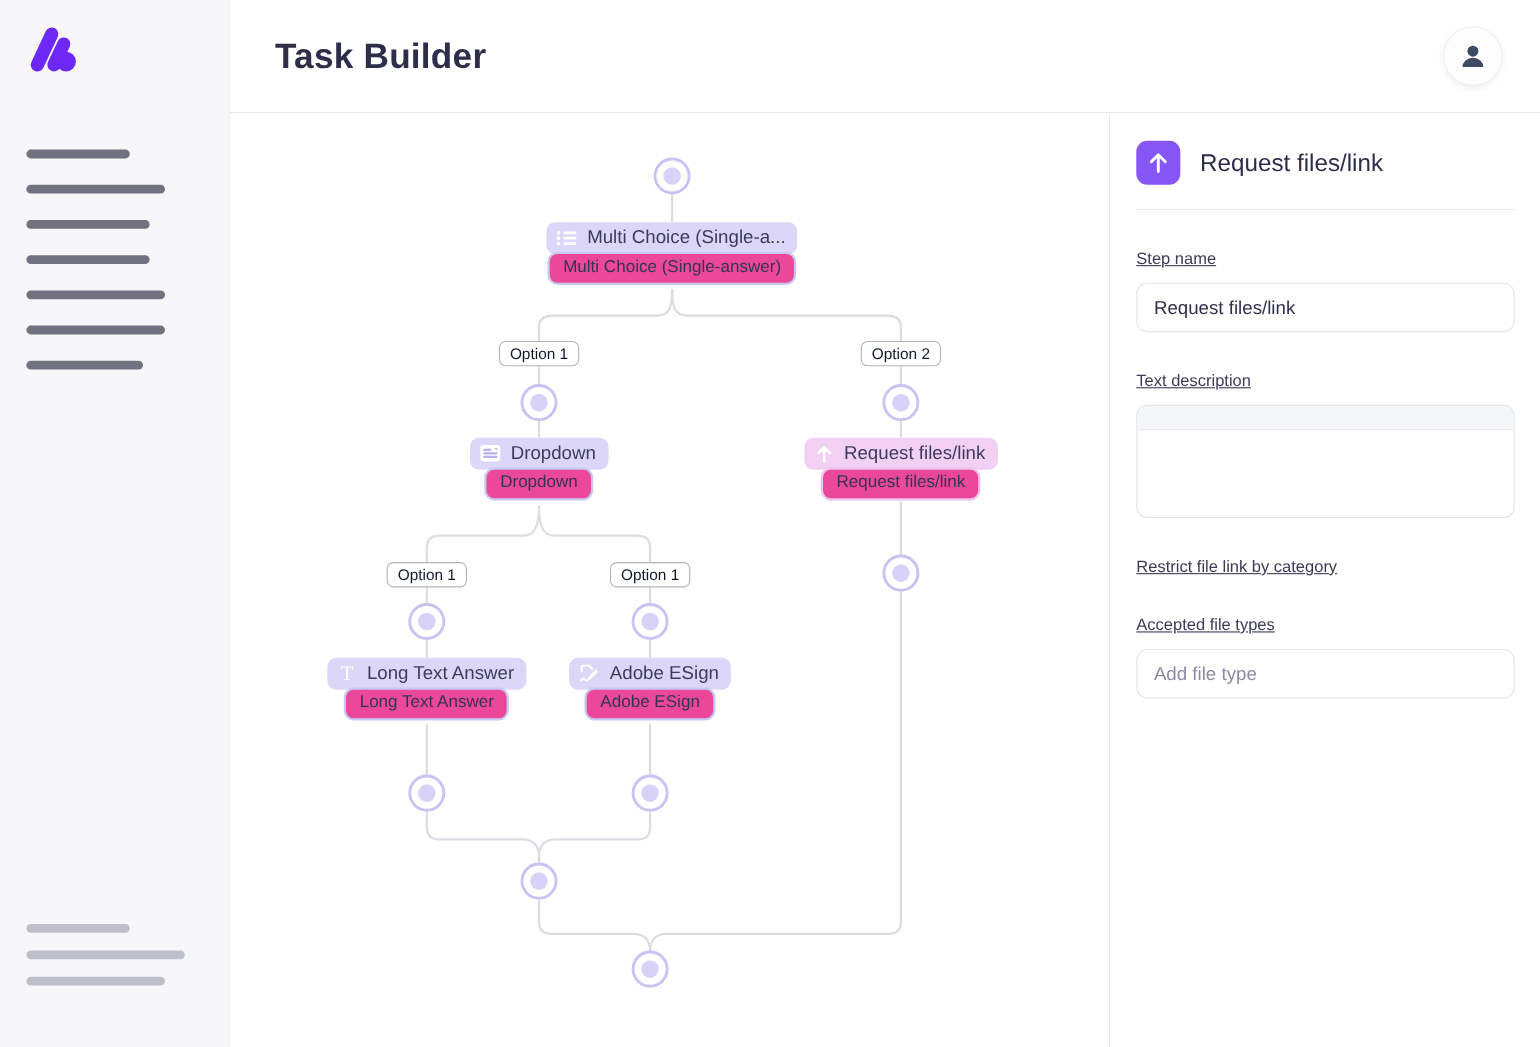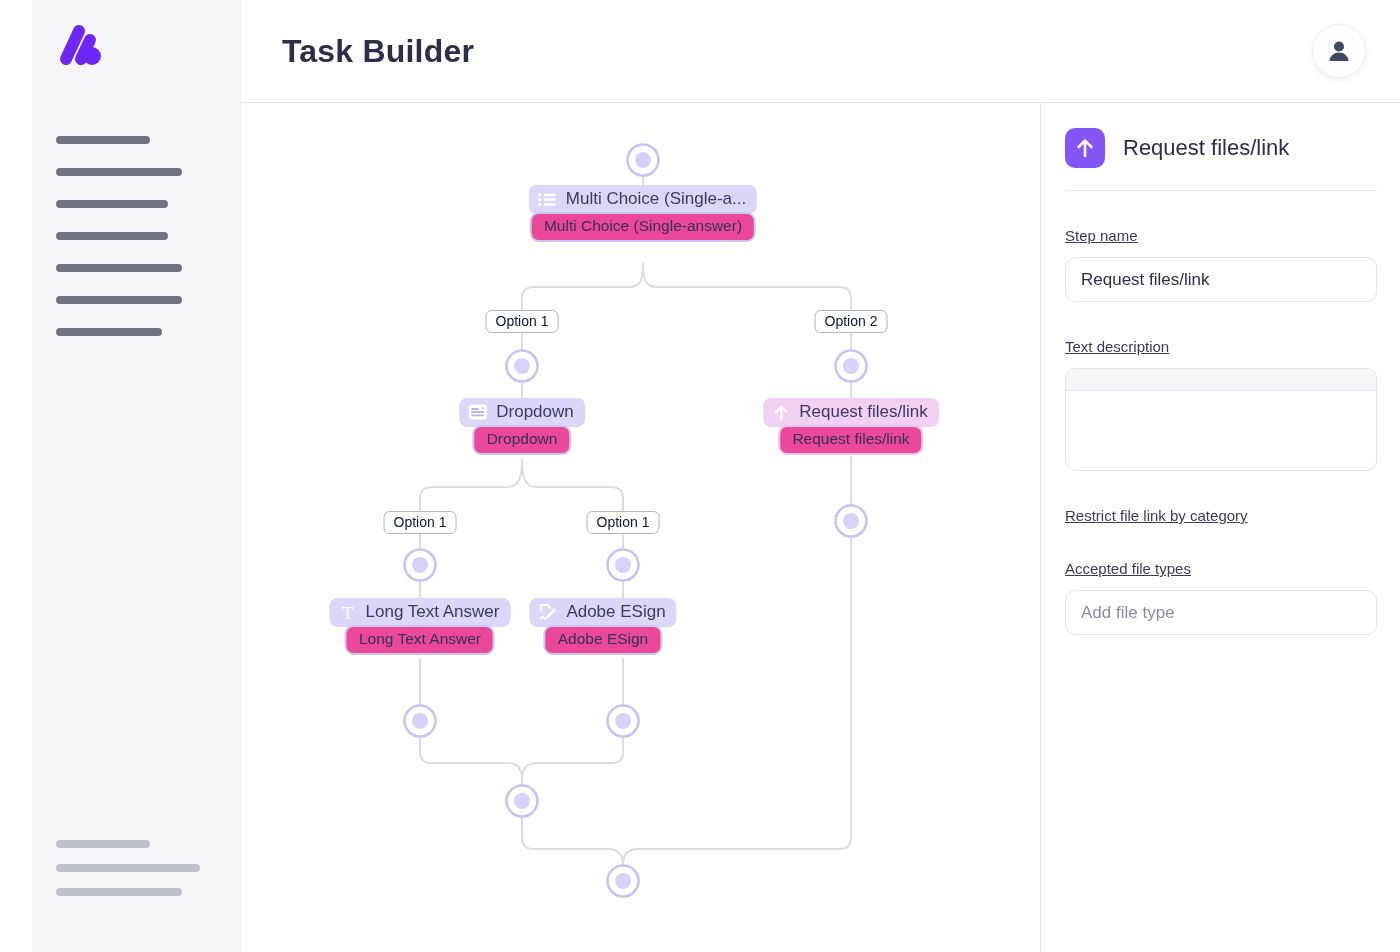--- a/index.html
+++ b/index.html
@@ -1,17 +1,17 @@
 <!DOCTYPE html>
 <html><head>
 <meta charset="utf-8">
 <style>
   * { margin:0; padding:0; box-sizing:border-box; }
   html,body { width:1400px; height:952px; font-family:"Liberation Sans", sans-serif; background:#fff; overflow:hidden; }
-  .app { display:flex; width:1400px; height:952px;padding-left:32px; }
+  .app { display:flex; width:1400px; height:952px; }
 
   
   .sidebar { width:209px; height:952px; background:#F7F7F9; border-right:1px solid #EFEFF2; position:relative; flex:none; }
   .logo { position:absolute; left:22px; top:20px; }
   .skel-group-top { position:absolute; left:24px; top:136px; }
   .skel-group-bottom { position:absolute; left:24px; top:840px; }
   .skel-bar { height:8px; border-radius:4px; background:#71717F; margin-bottom:24px; }
   .skel-group-top .skel-bar { margin-bottom:24px; }
   .skel-group-bottom .skel-bar { background:#BFBFC9; margin-bottom:16px; }
 
@@ -154,21 +154,21 @@
                 <circle cx="382" cy="778" r="8" fill="#D8D2F8"></circle>
               </g>
           </g>
         </svg>
 
         <div class="branch-label" style="left:281px; top:207px;">Option 1</div>
         <div class="branch-label" style="left:610px; top:207px;">Option 2</div>
         <div class="branch-label" style="left:179px; top:408px;">Option 1</div>
         <div class="branch-label" style="left:382px; top:408px;">Option 1</div>
 
-        <div class="flow-node" style="left:402px; top:82px; transform:translateX(-50%);">
+        <div class="flow-node" style="left:402px; top:99px; transform:translateX(-50%);">
           <div class="node-head">
             <span class="node-ico">
               <svg width="19" height="15" viewBox="0 0 19 15">
                 <circle cx="2" cy="2.6" r="1.7" fill="#fff"></circle>
                   <rect x="6.2" y="1.4" width="12" height="2.5" rx="1.25" fill="#fff"></rect>
                 <circle cx="2" cy="7.5" r="1.7" fill="#fff"></circle>
                   <rect x="6.2" y="6.3" width="12" height="2.5" rx="1.25" fill="#fff"></rect>
                 <circle cx="2" cy="12.4" r="1.7" fill="#fff"></circle>
                   <rect x="6.2" y="11.2" width="12" height="2.5" rx="1.25" fill="#fff"></rect>
               </svg>
@@ -211,21 +211,21 @@
             <span class="node-ico">
               <svg width="18" height="17" viewBox="0 0 18 17">
                 <text x="9" y="14.5" font-family="DejaVu Serif, serif" font-size="17" fill="#fff" text-anchor="middle">T</text>
               </svg>
             </span>
             <span>Long Text Answer</span>
           </div>
           <div class="node-body">Long Text Answer</div>
         </div>
 
-        <div class="flow-node" style="left:362px; top:495px; transform:translateX(-50%);">
+        <div class="flow-node" style="left:382px; top:495px; transform:translateX(-50%);">
           <div class="node-head">
             <span class="node-ico">
               <svg width="19" height="17" viewBox="0 0 19 17">
                 <path d="M2.5,6.5 V2 Q2.5,1 3.5,1 H9 l3,3" fill="none" stroke="#fff" stroke-width="1.8" stroke-linecap="round"></path>
                 <path d="M8.5,11.5 L15.5,4.5 L17.5,6.5 L10.5,13.5 L7.8,14.2 z" fill="#fff"></path>
                 <path d="M2,14.5 q2.2,-3 3.4,-0.6 q0.9,1.8 2.6,0.2" fill="none" stroke="#fff" stroke-width="1.7" stroke-linecap="round"></path>
               </svg>
             </span>
             <span>Adobe ESign</span>
           </div>

